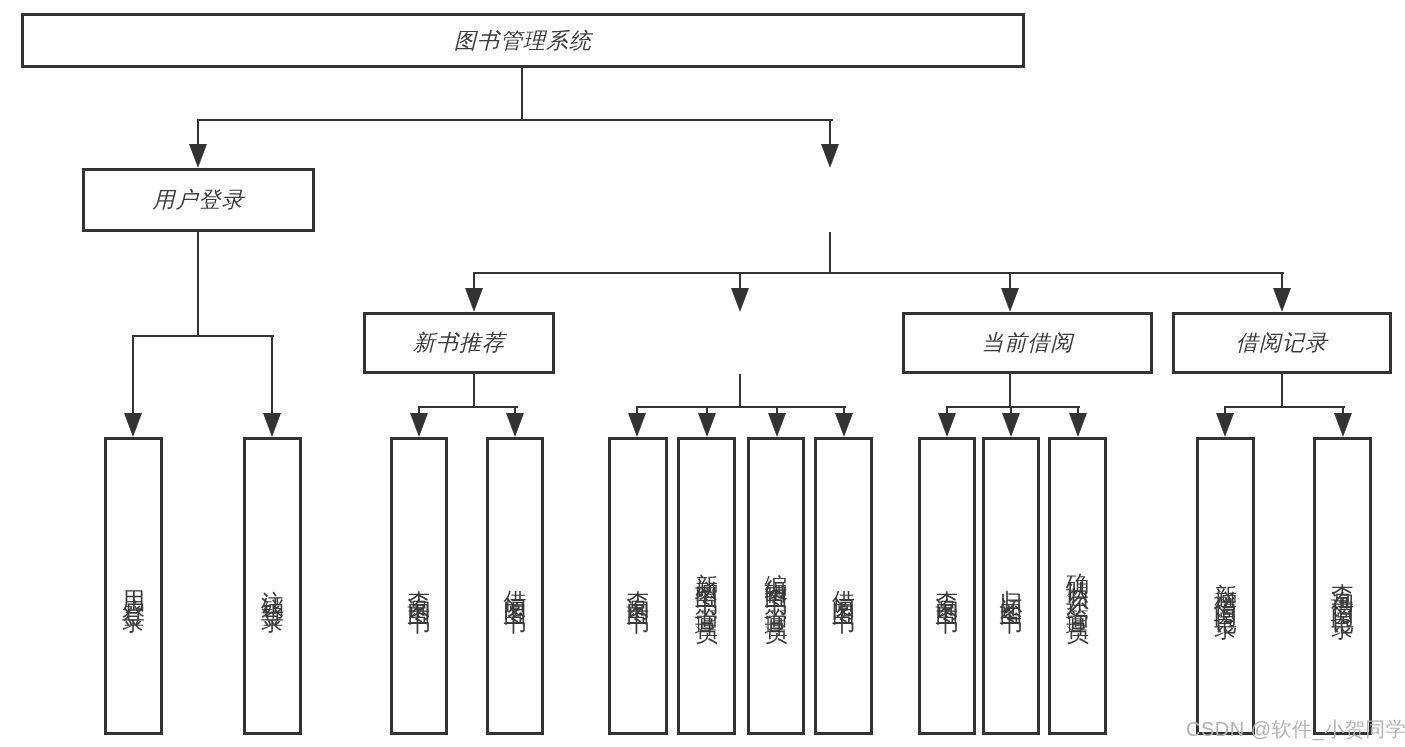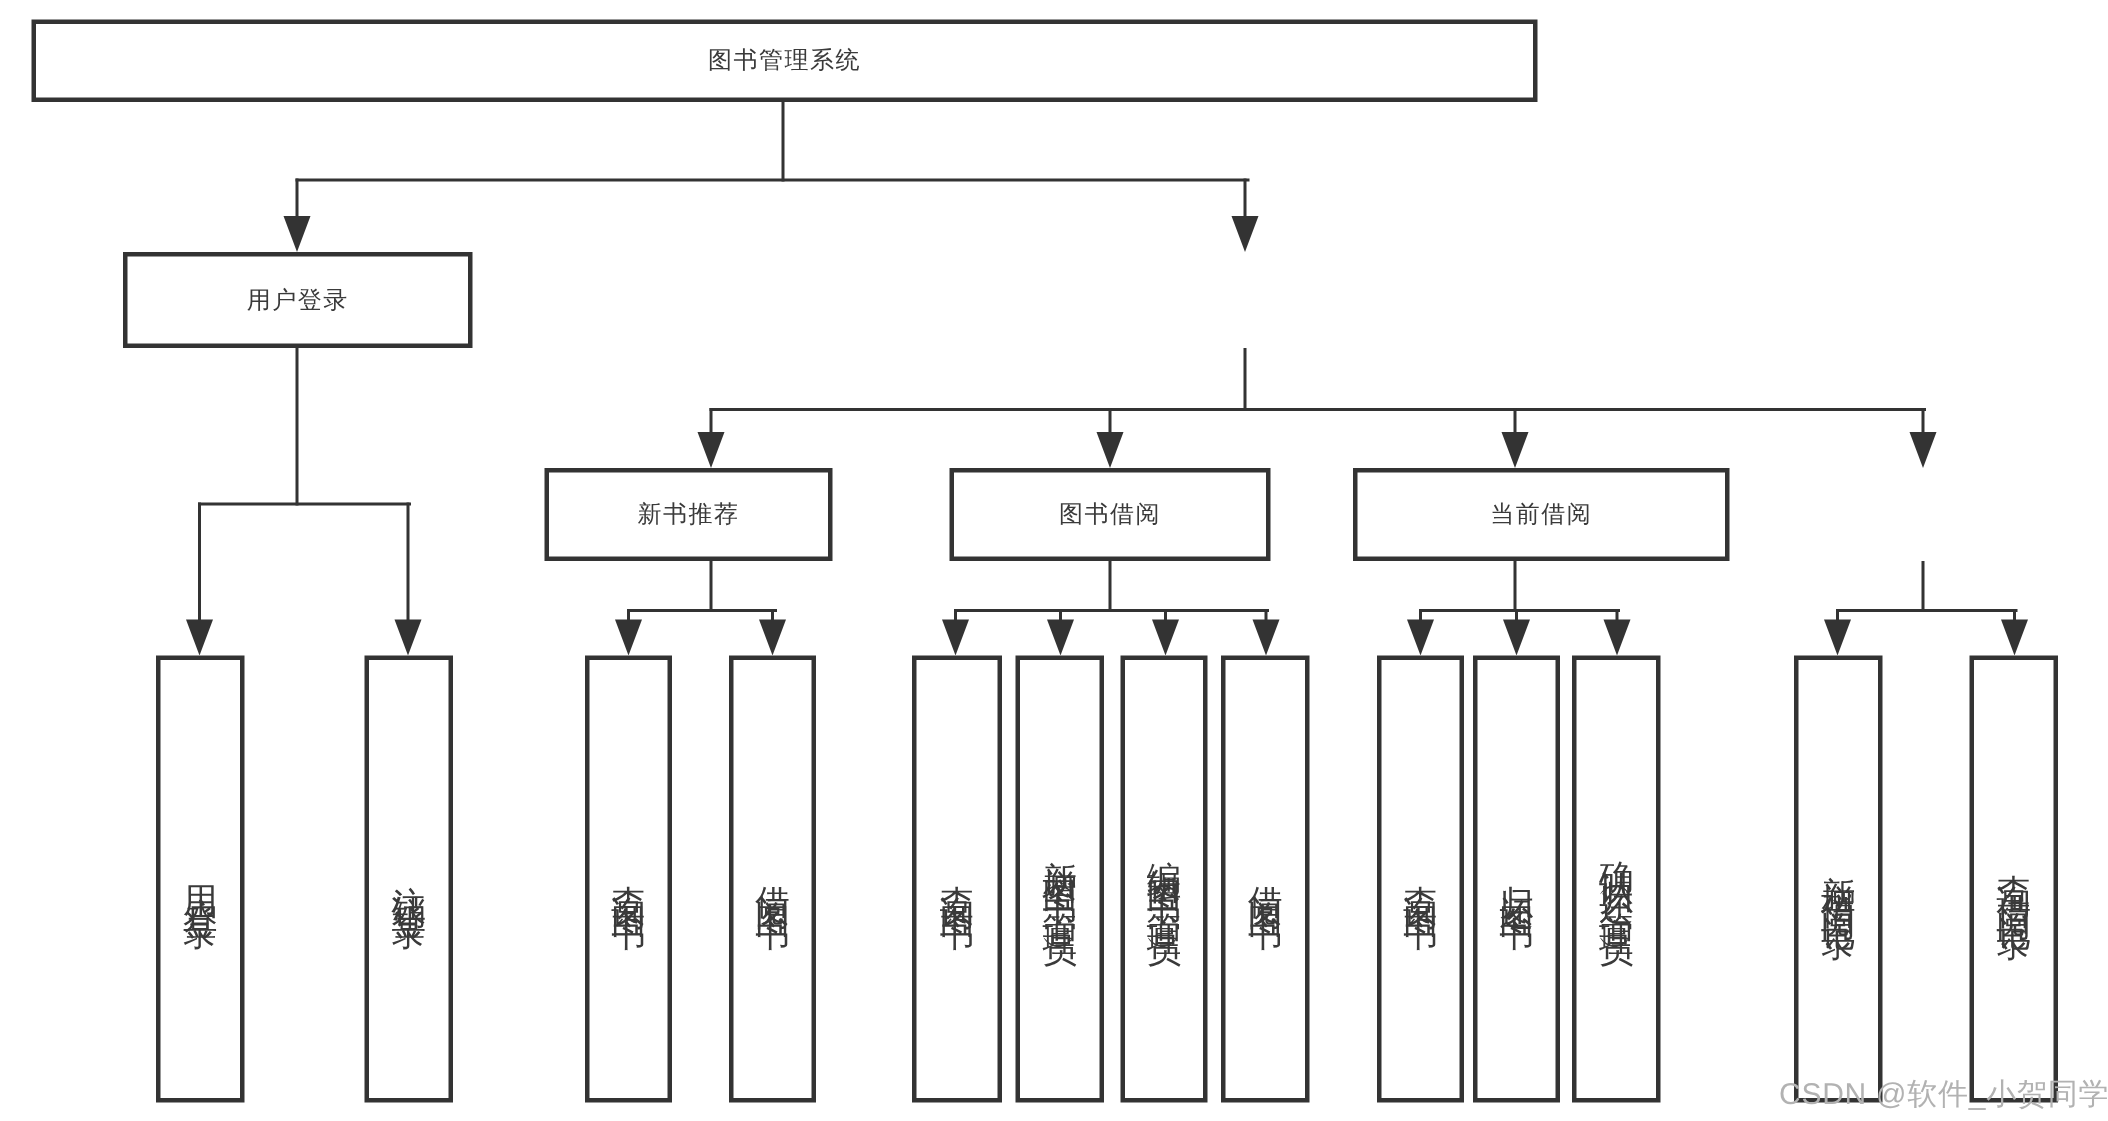--- a/index.html
+++ b/index.html
@@ -15,21 +15,21 @@
     position: absolute;
     box-sizing: border-box;
     background: var(--box_fill, #ffffff);
     border: 3px solid var(--box_border, #333333);
     display: flex;
     align-items: center;
     justify-content: center;
     color: var(--text, #3a3a3a);
     z-index: 2;
   }
-  .hlabel { font-size: 16px; letter-spacing: 1px; white-space: nowrap; }
+  .hlabel { font-size: 22px; letter-spacing: 1px; white-space: nowrap; font-style: italic; }
   .leaf span.vtext {
     writing-mode: vertical-rl;
     text-orientation: mixed;
     font-size: 23px;
     letter-spacing: 7px;
     line-height: 1;
     color: var(--text, #3a3a3a);
   }
   .vline, .hline {
     position: absolute;
@@ -125,25 +125,25 @@
     <span class="hlabel">图书管理系统</span>
   </div>
 
   <div class="box" style="left:82px;top:168px;width:233px;height:64px">
     <span class="hlabel">用户登录</span>
   </div>
 
   <div class="box" style="left:363px;top:312px;width:192px;height:62px">
     <span class="hlabel">新书推荐</span>
   </div>
-  <div class="box" style="left:633px;top:312px;width:214px;height:62px">
-    <span class="hlabel">图书借阅</span>
-  </div>
   <div class="box" style="left:902px;top:312px;width:251px;height:62px">
     <span class="hlabel">当前借阅</span>
+  </div>
+  <div class="box" style="left:1172px;top:312px;width:220px;height:62px">
+    <span class="hlabel">借阅记录</span>
   </div>
 
   <div class="box leaf" style="left:104px;top:437px;width:59px;height:298px">
     <span class="vtext">用户登录</span>
   </div>
   <div class="box leaf" style="left:243px;top:437px;width:59px;height:298px">
     <span class="vtext">注销登录</span>
   </div>
 
   <div class="box leaf" style="left:390px;top:437px;width:58px;height:298px">

